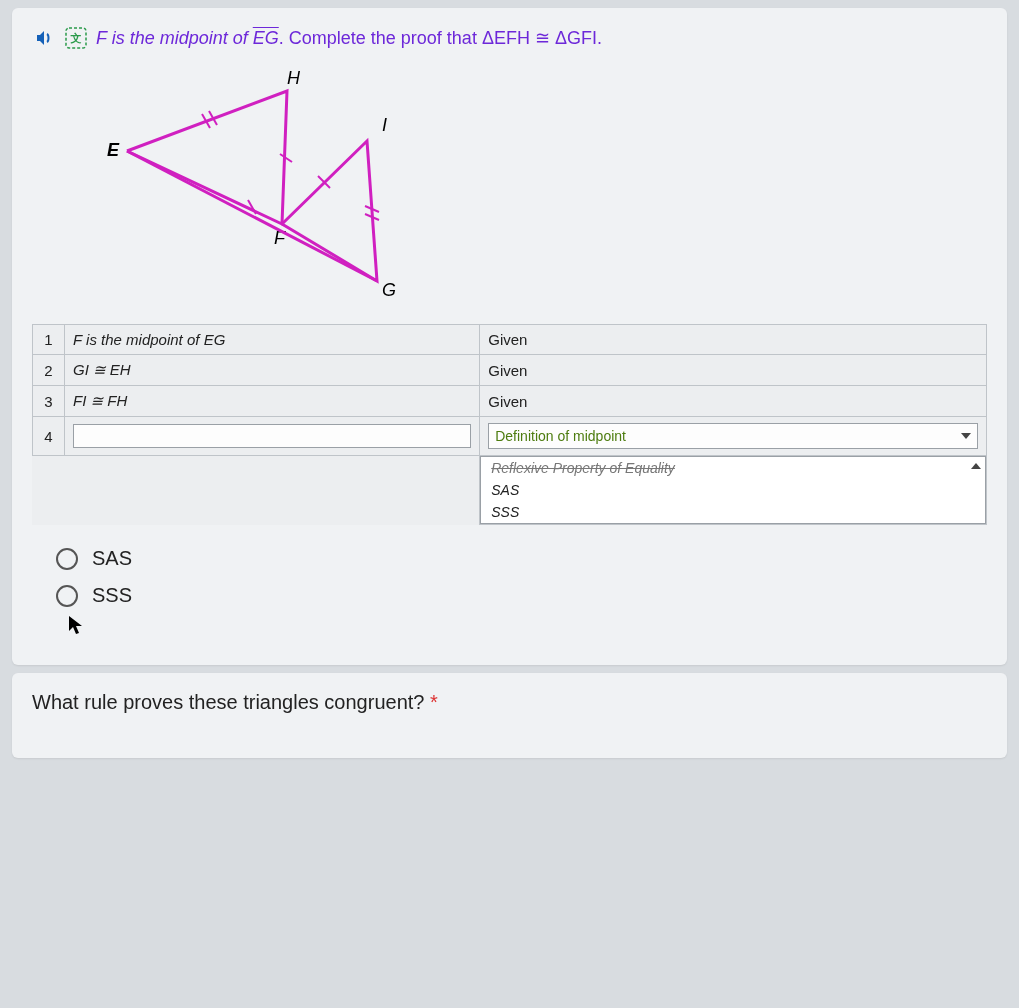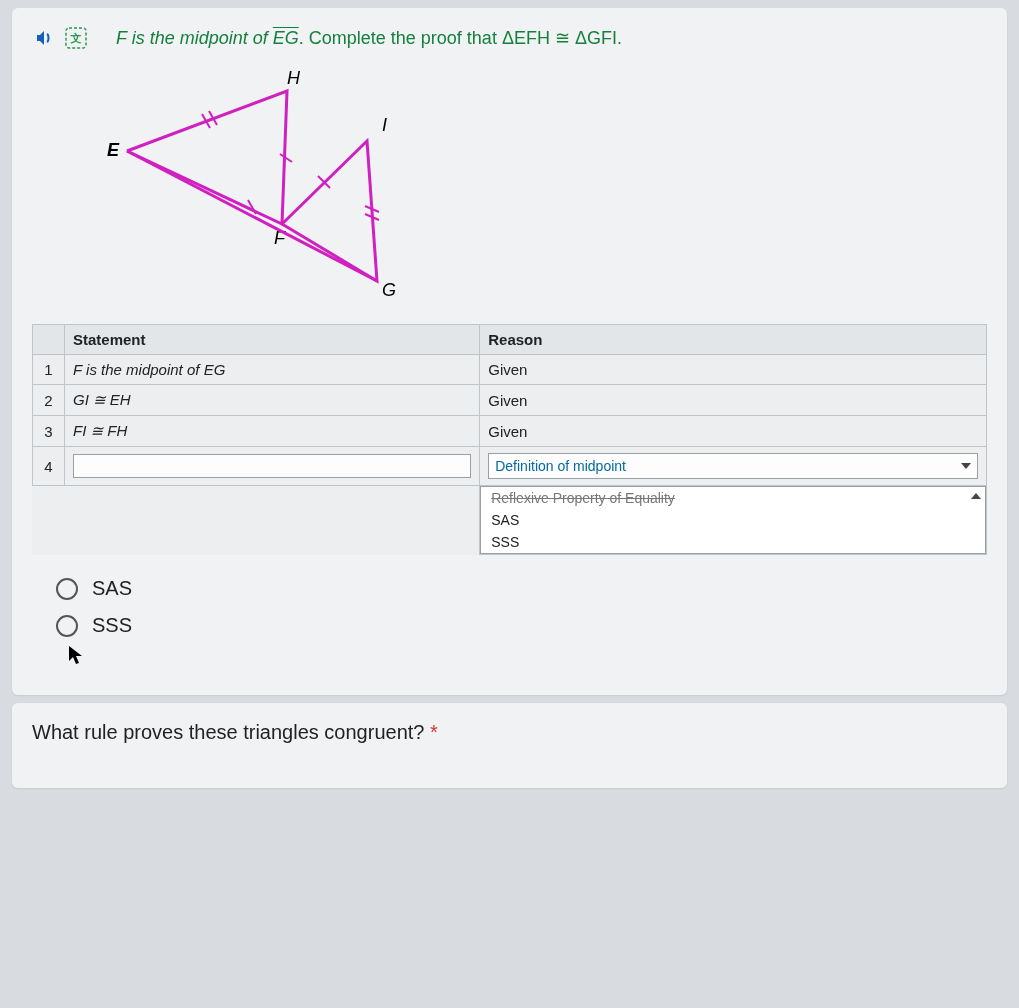--- a/index.html
+++ b/index.html
@@ -10,21 +10,21 @@
     color: #222;
   }
   .card {
     background: #f0f2f4;
     margin: 8px 12px;
     border-radius: 6px;
     padding: 18px 20px 24px 20px;
     box-shadow: 0 1px 2px rgba(0,0,0,0.08);
   }
   .header-row { display: flex; align-items: center; gap: 8px; margin-bottom: 16px; }
-  .prompt { font-size: 18px; color: #15803d; margin-left: 20px; }
+  .prompt { font-size: 18px; color: #6d28d9; }
   .prompt .bar { text-decoration: overline; }
   .icon-btn { display:inline-flex; align-items:center; justify-content:center; width:24px; height:24px; }
   svg { display:block; }
 
   .figure { margin: 6px 0 18px 30px; }
 
   table.proof {
     width: 100%;
     border-collapse: collapse;
     font-size: 15px;
@@ -45,26 +45,26 @@
     width: 100%; height: 24px; border: 1px solid #9aa0a6; background: #fdfdfd;
   }
   .reason-select {
     width: 100%; height: 26px; border: 1px solid #9aa0a6; background: #fdfdfd; position: relative;
   }
   .reason-select.open { border: 1px solid #3b8fd6; }
   .reason-select .caret {
     position: absolute; right: 6px; top: 50%; transform: translateY(-50%);
     width: 0; height: 0; border-left: 5px solid transparent; border-right: 5px solid transparent; border-top: 6px solid #444;
   }
-  .reason-select .val { padding: 4px 6px; font-size: 14px; color:#0369a1; }
+  .reason-select .val { padding: 4px 6px; font-size: 14px; color:#4d7c0f; }
   .dropdown-list {
     margin-top: 0; border: 1px solid #9aa0a6; background: #fff; font-size: 14px;
     position: relative;
   }
-  .dropdown-list .opt { padding: 3px 10px; }
+  .dropdown-list .opt { padding: 3px 10px; font-style: italic; }
   .dropdown-list .opt.struck { text-decoration: line-through; color: #777; }
   .dropdown-list .scroll-ind {
     position: absolute; right: 4px; top: 6px; width: 0; height: 0;
     border-left: 5px solid transparent; border-right: 5px solid transparent; border-bottom: 6px solid #444;
   }
   .row5-marker {
     display:inline-block; width:18px; height:18px; background:#d33; color:#fff; font-size:11px; font-weight:bold; text-align:center; line-height:18px; margin-right:2px;
   }
 
   .radio-group { margin: 22px 0 6px 24px; }
@@ -131,25 +131,20 @@
 
       <line x1="256" y1="110" x2="268" y2="122" stroke="#d020c0" stroke-width="2"></line>
 
       <line x1="186" y1="134" x2="194" y2="148" stroke="#d020c0" stroke-width="2"></line>
     </svg>
   </div>
 
   
   <table class="proof">
     <tbody>
-        <tr>
-      <th class="num"></th>
-      <th>Statement</th>
-      <th>Reason</th>
-    </tr>
 
     <tr>
       <td class="num">1</td>
       <td><span class="math-it">F is the midpoint of <span class="bar">EG</span></span></td>
       <td>Given</td>
     </tr>
     <tr>
       <td class="num">2</td>
       <td><span class="math-it"><span class="bar">GI</span> ≅ <span class="bar">EH</span></span></td>
       <td>Given</td>

